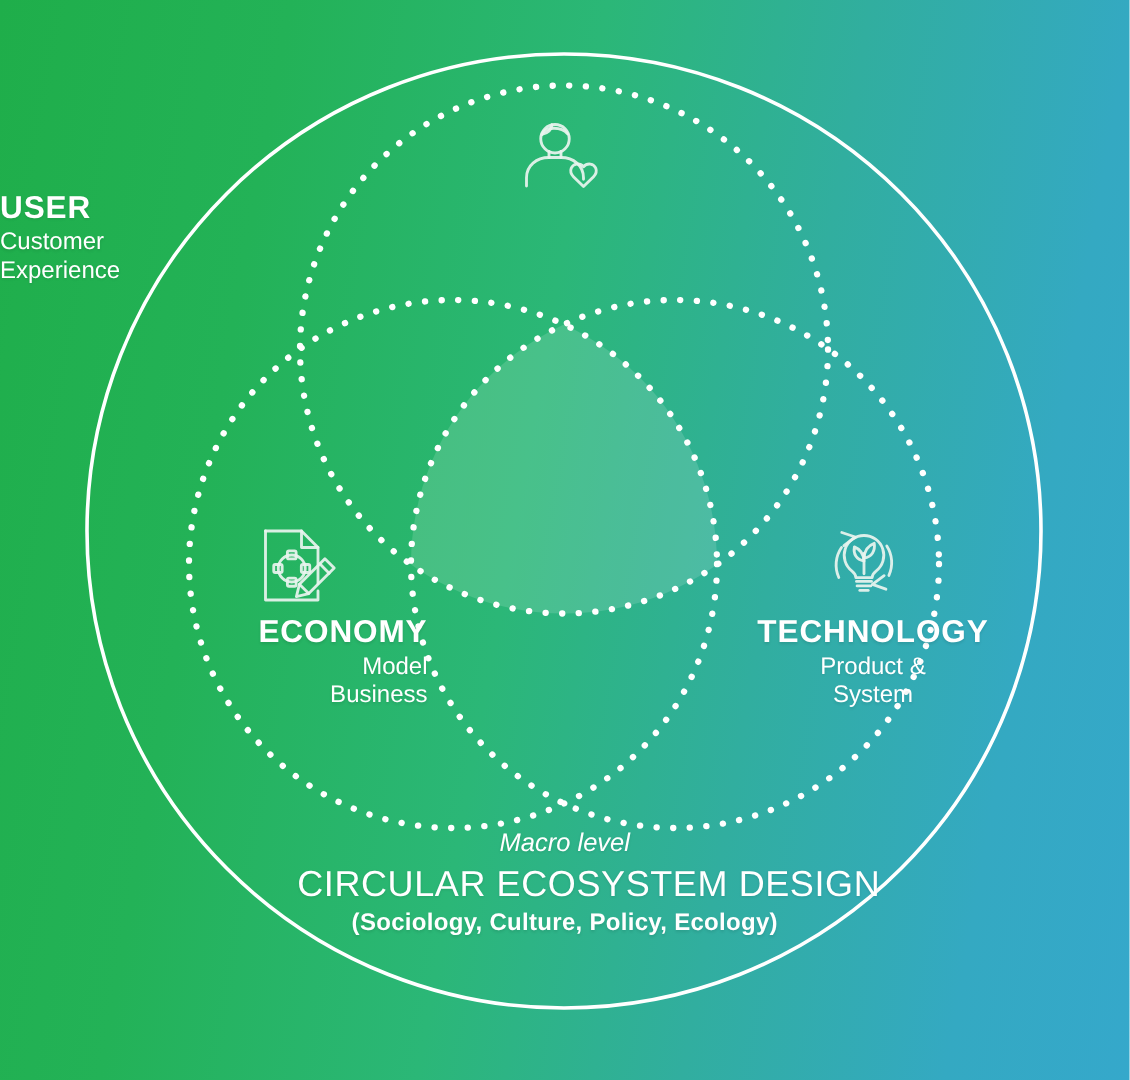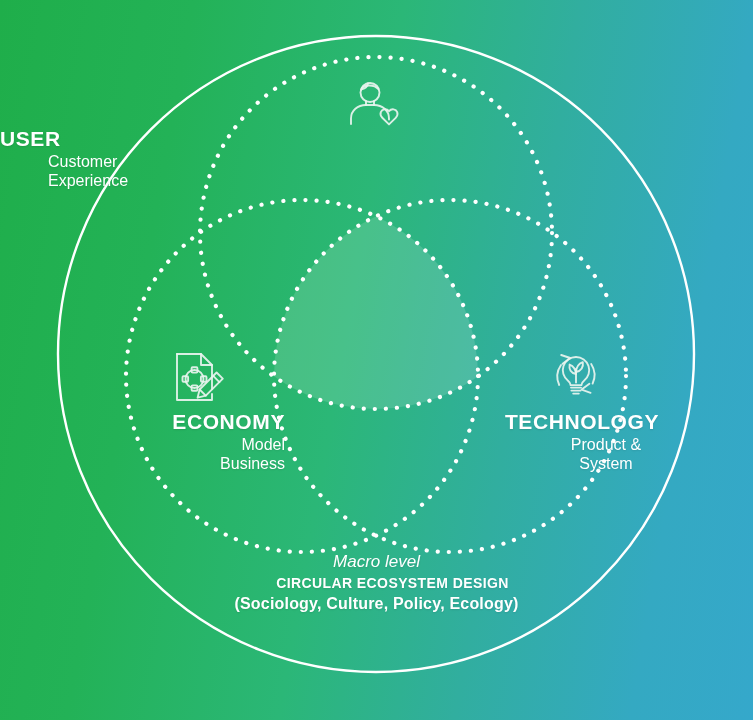--- a/index.html
+++ b/index.html
@@ -47,21 +47,20 @@
   .ttl {
     font-size: 21px;
     font-weight: bold;
     letter-spacing: 0.6px;
     white-space: nowrap;
   }
   .sub {
     font-size: 16px;
     font-weight: normal;
     white-space: nowrap;
-    padding-left: 48px;
   }
 
   
   #user-block {
     left: 0; right: 0;
     top: 126px;
   }
 
   
   #economy-block {
@@ -104,22 +103,22 @@
     top: 552px;
     text-align: center;
   }
   #macro-block .macro-lead {
     font-size: 17px;
     font-weight: normal;
     margin-bottom: 2px;
     font-style: italic;
   }
   #macro-block .macro-ttl {
-    font-size: 14px;
-    font-weight: bold;
+    font-size: 24px;
+    font-weight: normal;
     letter-spacing: 0.4px;
     padding-left: 32px;
   }
   #macro-block .macro-note {
     font-size: 16px;
     font-weight: bold;
     margin-top: 2px;
     letter-spacing: 0.2px;
   }
 

